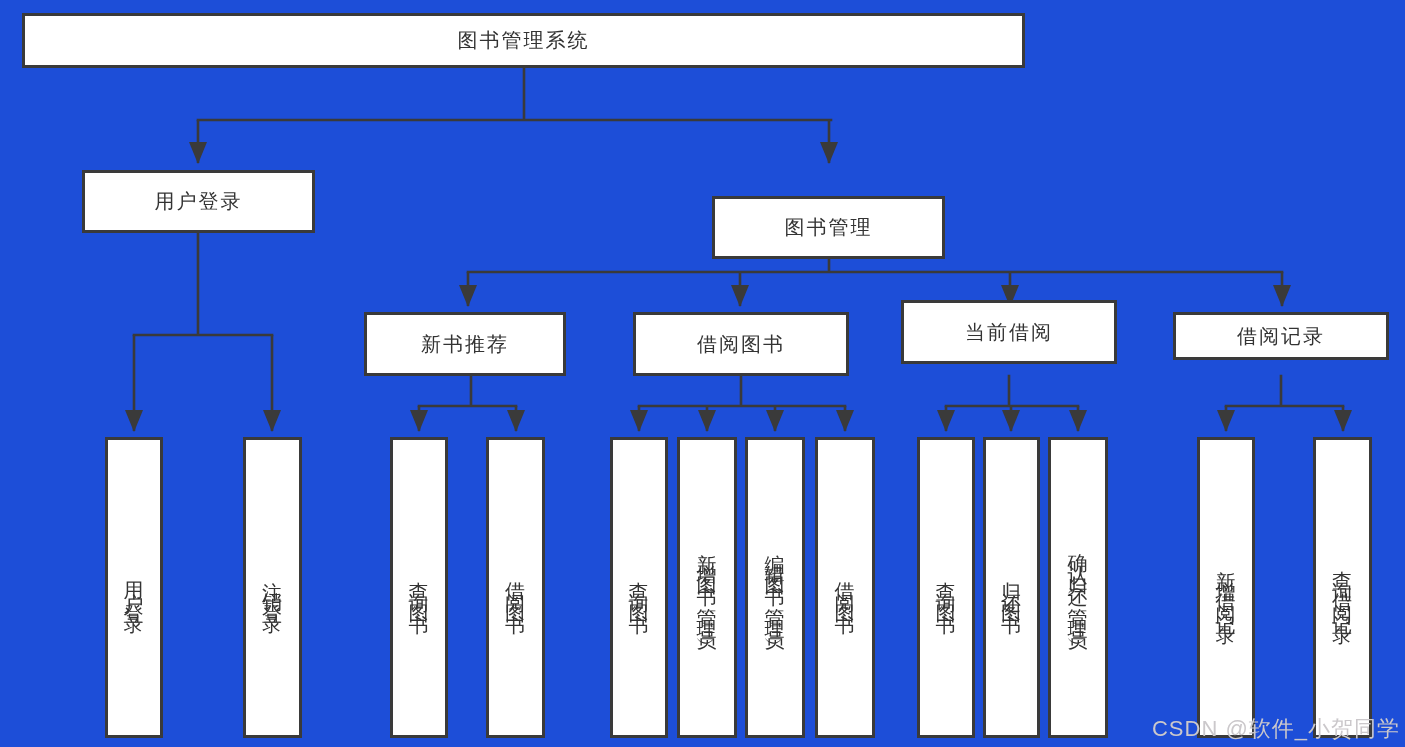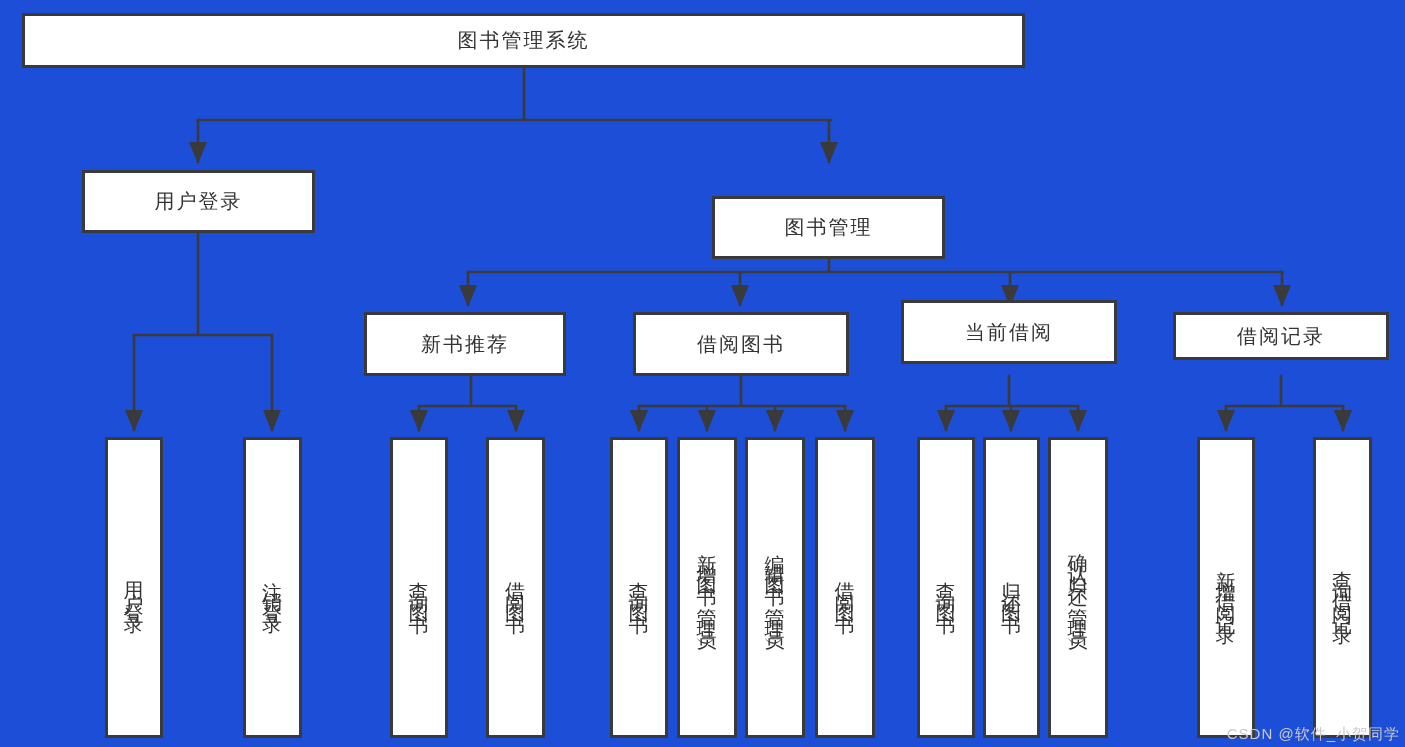--- a/index.html
+++ b/index.html
@@ -36,21 +36,21 @@
     text-orientation: mixed;
     font-size: 20px;
     letter-spacing: 11px;
     line-height: 1;
     white-space: nowrap;
   }
   #watermark {
     position: absolute;
     right: 5px;
     bottom: 3px;
-    font-size: 15px;
+    font-size: 22px;
     color: #cbc8cb;
     letter-spacing: 1px;
     z-index: 10;
     white-space: nowrap;
   }
 </style>
 </head>
 <body>
 
 <div id="canvas">

